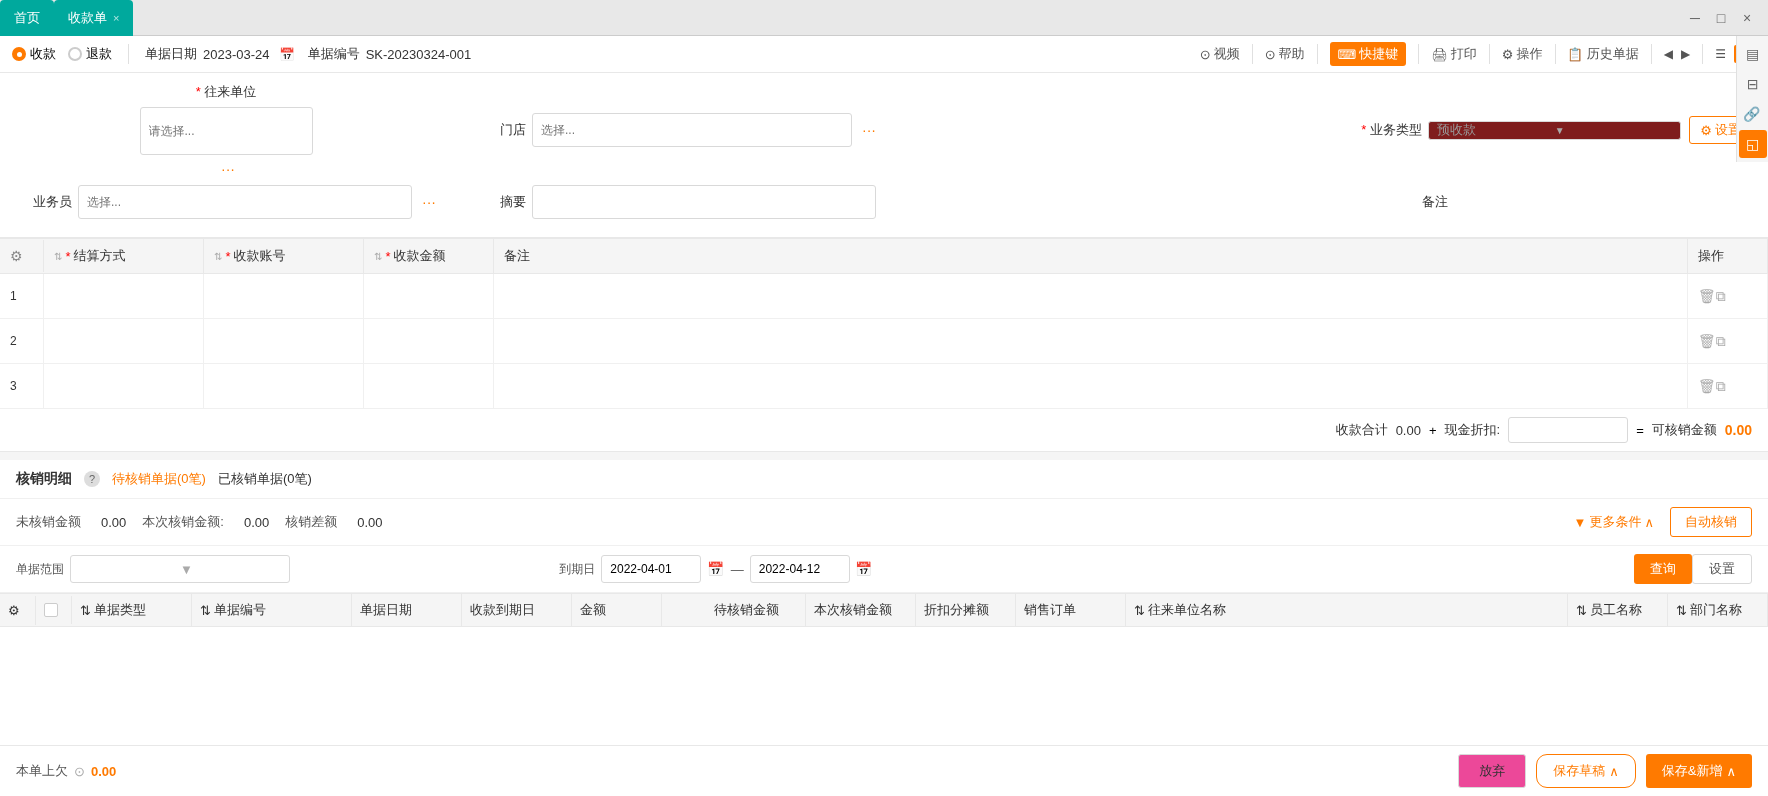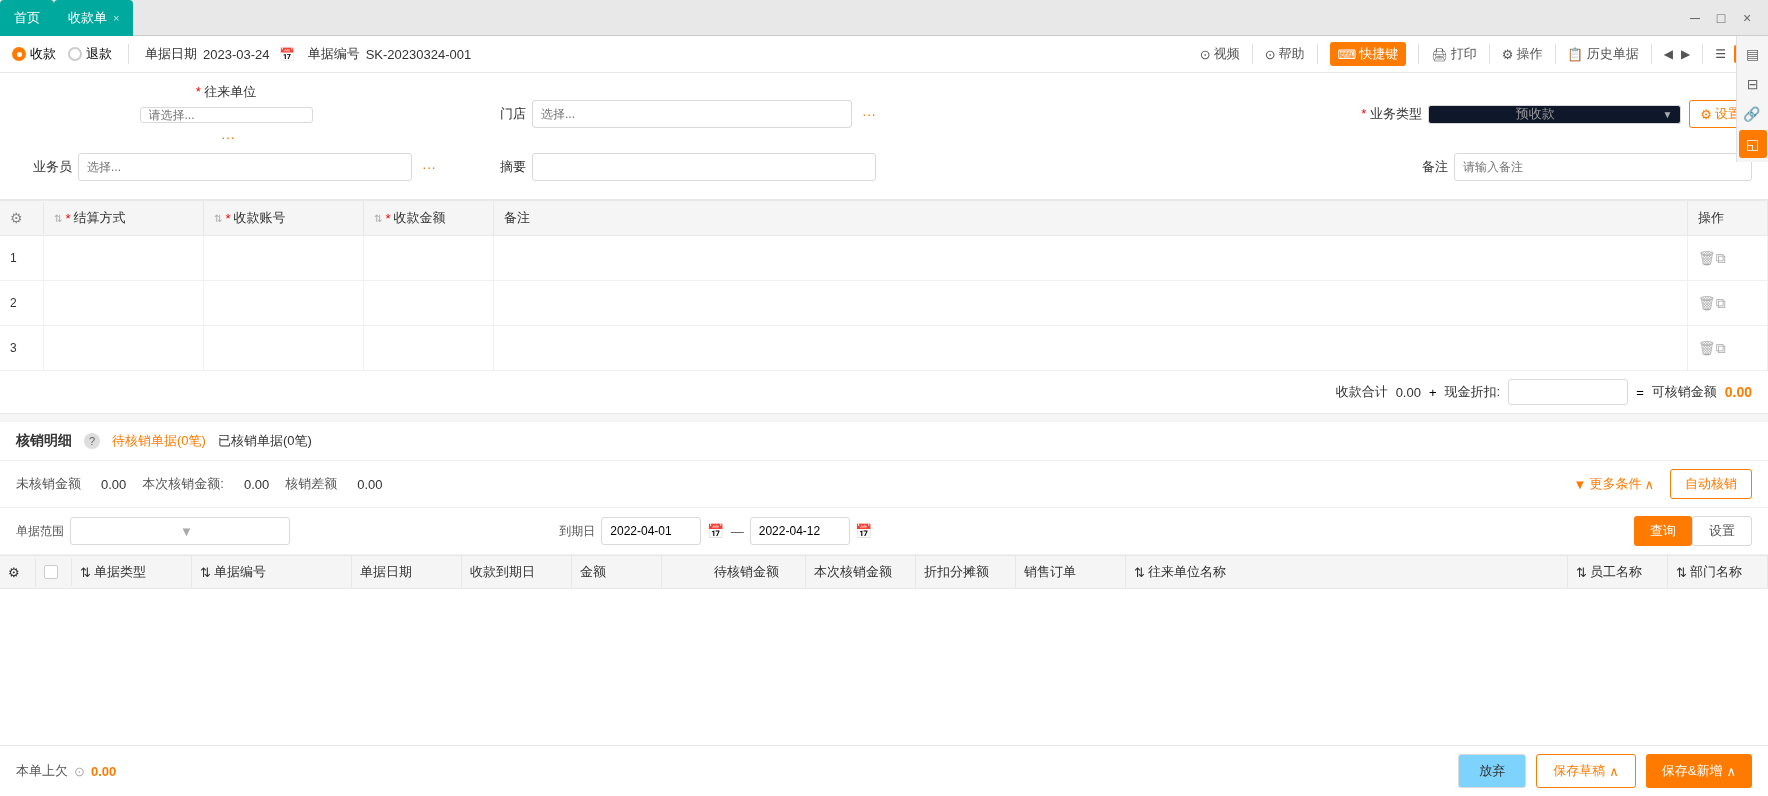--- a/index.html
+++ b/index.html
@@ -65,28 +65,28 @@
     
     .form-section {
       background: #fff; padding: 10px 16px; border-bottom: 1px solid #e8e8e8; flex-shrink: 0;
     }
     .form-row { display: flex; align-items: center; margin-bottom: 8px; gap: 0; }
     .form-field { display: flex; align-items: center; flex: 1; gap: 6px; }
     .field-label { color: #333; white-space: nowrap; min-width: 56px; text-align: right; }
     .field-label.required::before { content: '* '; color: #f00; }
     .field-input {
       flex: 1; height: 28px; border: 1px solid #d9d9d9; border-radius: 3px;
-      padding: 0 8px; color: #999; font-size: 12px; outline: none;
+      padding: 16px 8px; color: #999; font-size: 12px; outline: none;
       background: #fff;
     }
     .field-more { color: #ff7a00; cursor: pointer; margin-left: 4px; font-size: 14px; }
     .field-select {
       display: flex; align-items: center; flex: 1; height: 19px;
       border: 1px solid #d9d9d9; border-radius: 3px; padding: 0 8px;
-      color: #999; font-size: 12px; background: #0f172a; cursor: pointer; text-align: right;
+      color: #999; font-size: 12px; background: #7f1d1d; cursor: pointer;
     }
     .field-select span { flex: 1; }
     .field-select .arrow { color: #aaa; font-size: 10px; }
     .settings-btn {
       background: #fff; border: 1px solid #ff7a00; color: #ff7a00;
       padding: 4px 10px; border-radius: 3px; cursor: pointer; font-size: 12px;
       display: flex; align-items: center; gap: 3px; margin-left: 8px;
     }
 
     
@@ -221,26 +221,26 @@
     }
 
     
     .bottom-bar {
       display: flex; align-items: center; background: #fff; padding: 8px 16px;
       border-top: 1px solid #e8e8e8; flex-shrink: 0;
     }
     .bottom-info { display: flex; align-items: center; gap: 6px; font-size: 12px; color: #555; }
     .bottom-actions { margin-left: auto; display: flex; gap: 10px; }
     .discard-btn {
-      background: #7dd3fc; border: 1px solid #d9d9d9; color: #333;
+      background: #ec4899; border: 1px solid #d9d9d9; color: #333;
       padding: 7px 20px; border-radius: 3px; cursor: pointer; font-size: 13px;
     }
     .draft-btn {
       background: #fff; border: 1px solid #ff7a00; color: #ff7a00;
-      padding: 7px 16px; border-radius: 3px; cursor: pointer; font-size: 13px;
+      padding: 7px 16px; border-radius: 11px; cursor: pointer; font-size: 13px;
       display: flex; align-items: center; gap: 4px;
     }
     .save-new-btn {
       background: #ff7a00; color: #fff; border: none;
       padding: 7px 16px; border-radius: 3px; cursor: pointer; font-size: 13px;
       display: flex; align-items: center; gap: 4px;
     }
 
     
     .right-sidebar {
@@ -375,21 +375,20 @@
       <div style="width:60px;"></div>
 
       <div class="form-field" style="max-width: 380px;">
         <span class="field-label" style="min-width:30px;">摘要</span>
         <input class="field-input" type="text" style="">
       </div>
       <div style="flex:1;"></div>
 
       <div class="form-field" style="max-width: 360px;">
         <span class="field-label">备注</span>
-        <input class="field-input" type="text" placeholder="请输入备注" style="">
       </div>
     </div>
   </div>
 
   <div class="table-section">
     <div class="table-header">
       <div class="th col-settings">
         <span class="gear-icon">⚙</span>
       </div>
       <div class="th col-method">

